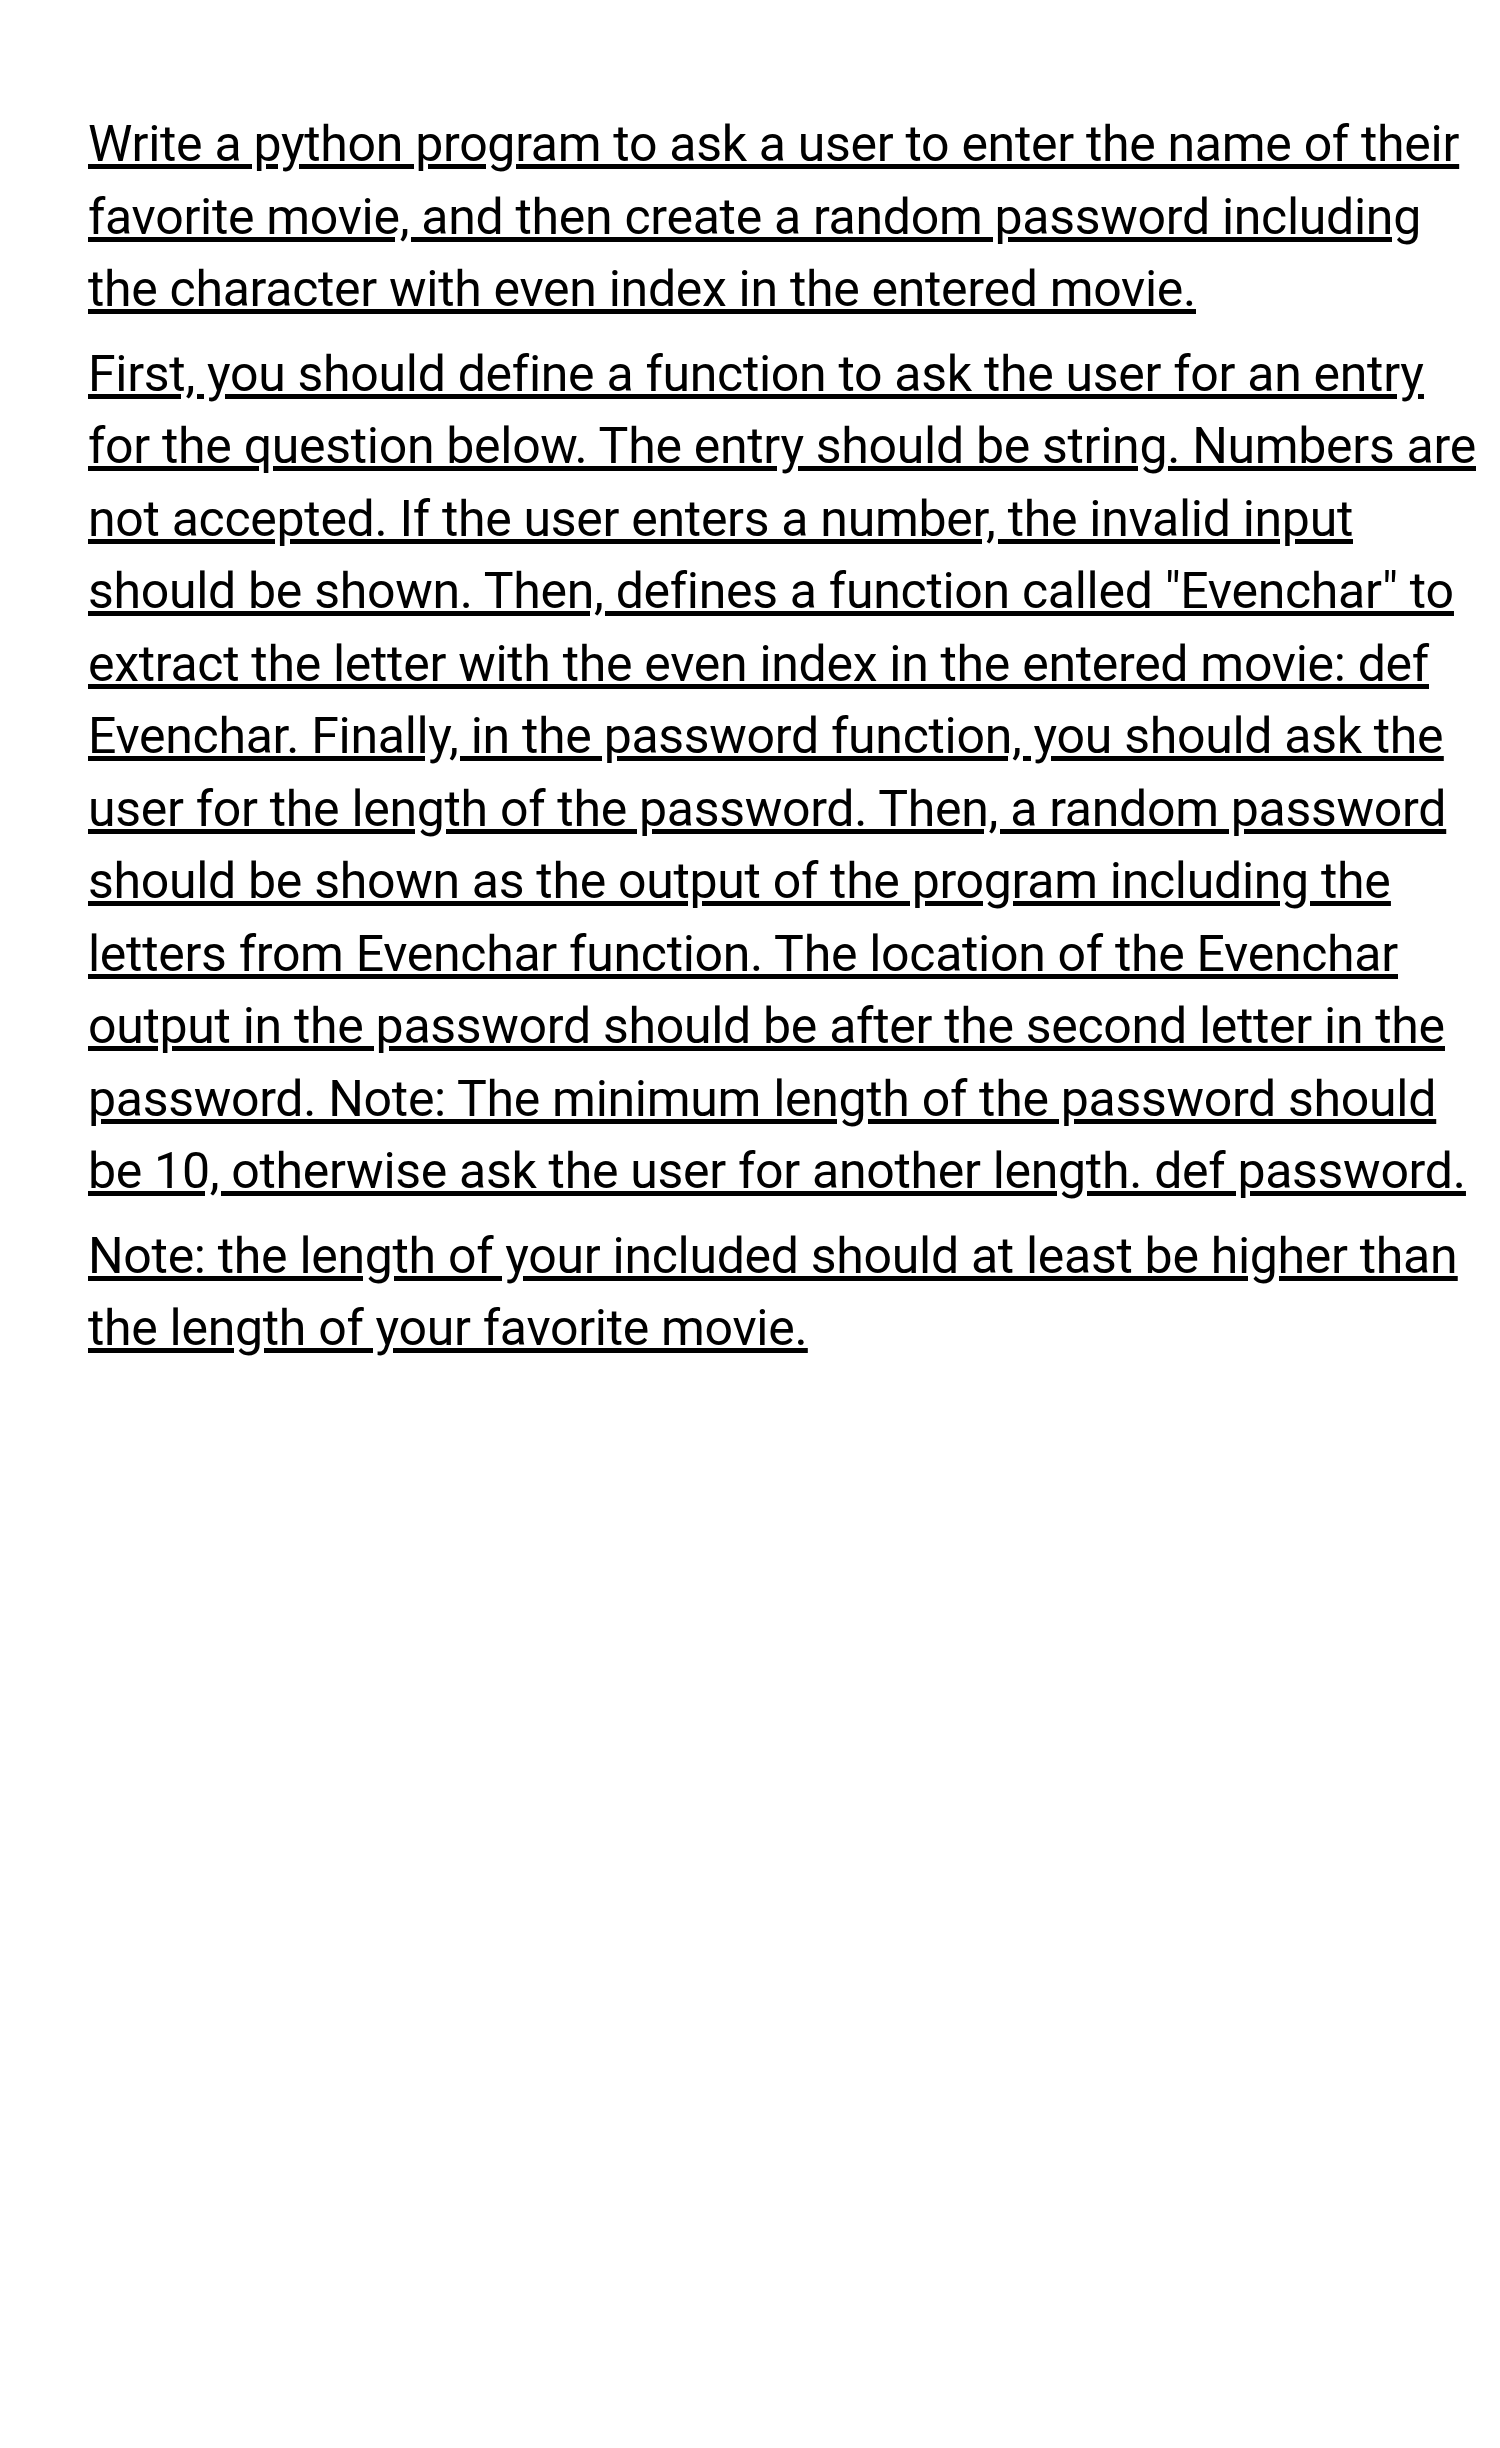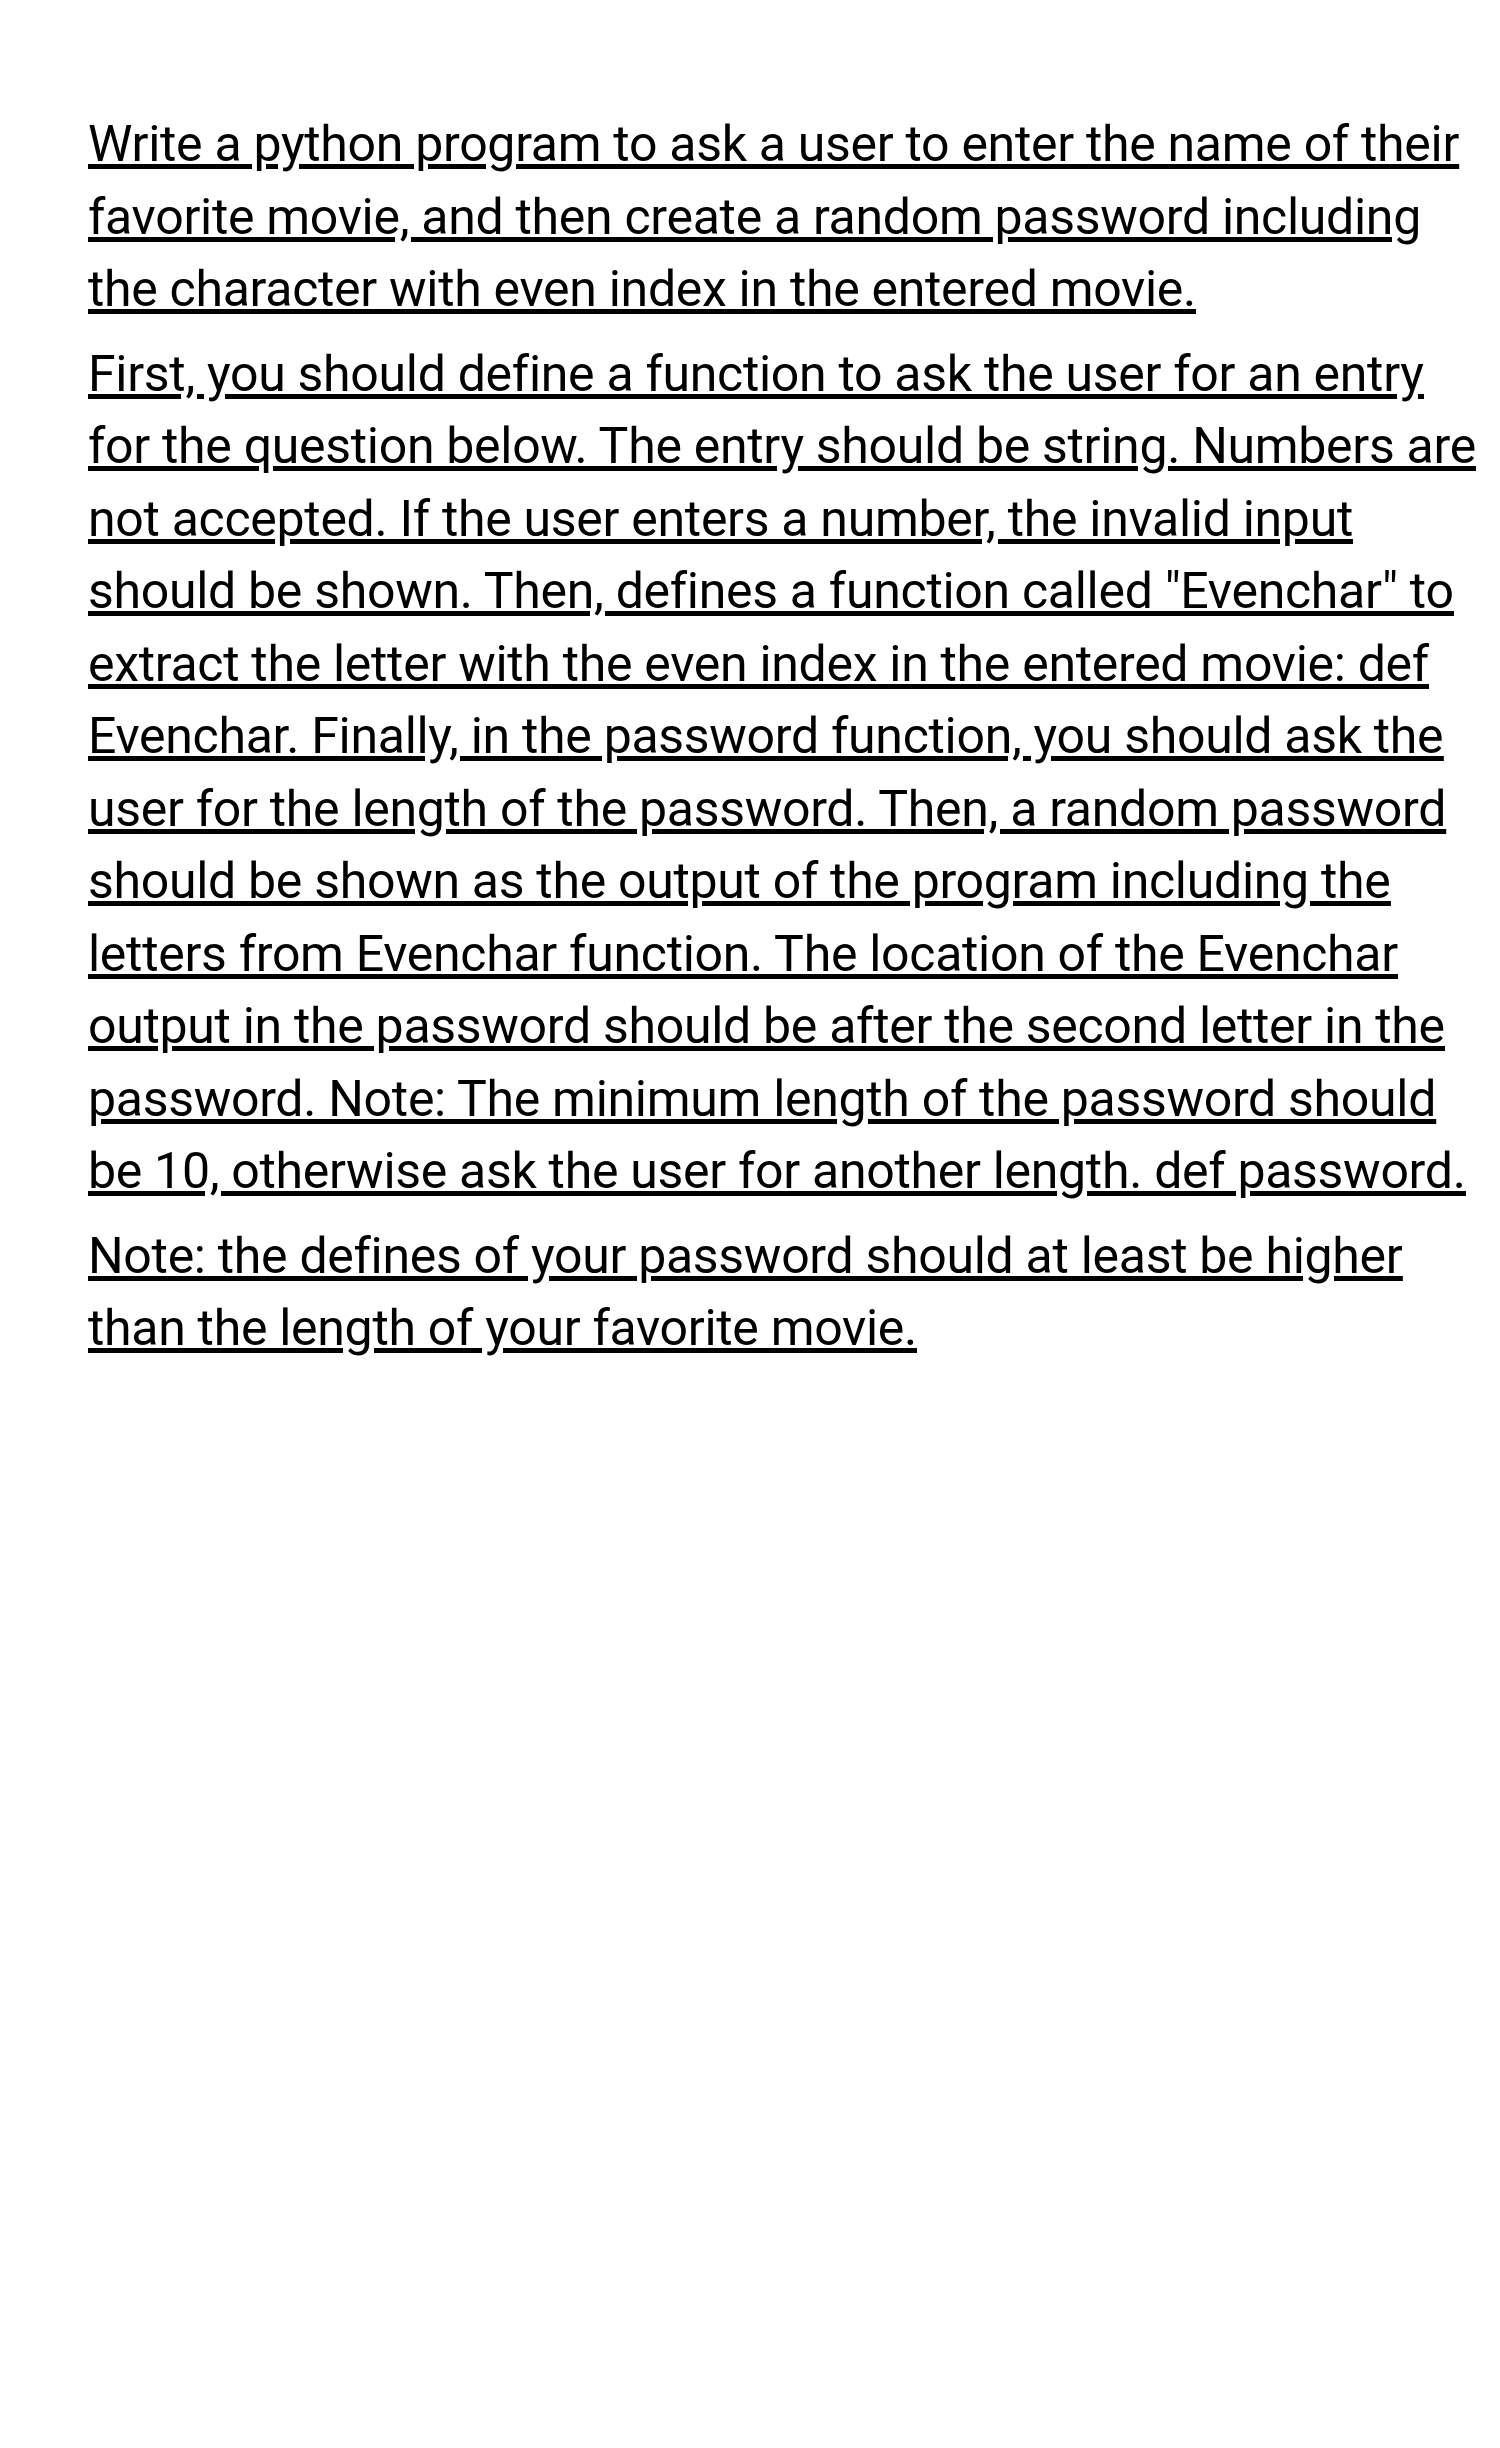--- a/index.html
+++ b/index.html
@@ -25,14 +25,14 @@
       letter-spacing: -0.3px;
       margin-bottom: 0;
     }
   </style>
 </head>
 <body>
 
 <div class="page">
   <p class="paragraph">Write a python program to ask a user to enter the name of their favorite movie, and then create a random password including the character with even index in the entered movie.</p>
   <p class="paragraph">First, you should define a function to ask the user for an entry for the question below. The entry should be string. Numbers are not accepted. If the user enters a number, the invalid input should be shown. Then, defines a function called "Evenchar" to extract the letter with the even index in the entered movie: def Evenchar. Finally, in the password function, you should ask the user for the length of the password. Then, a random password should be shown as the output of the program including the letters from Evenchar function. The location of the Evenchar output in the password should be after the second letter in the password. Note: The minimum length of the password should be 10, otherwise ask the user for another length. def password.</p>
-  <p class="paragraph">Note: the defines of your password should at least be higher than the length of your favorite movie.</p>
+  <p class="paragraph">Note: the length of your included should at least be higher than the length of your favorite movie.</p>
 </div>
 
 </body></html>

